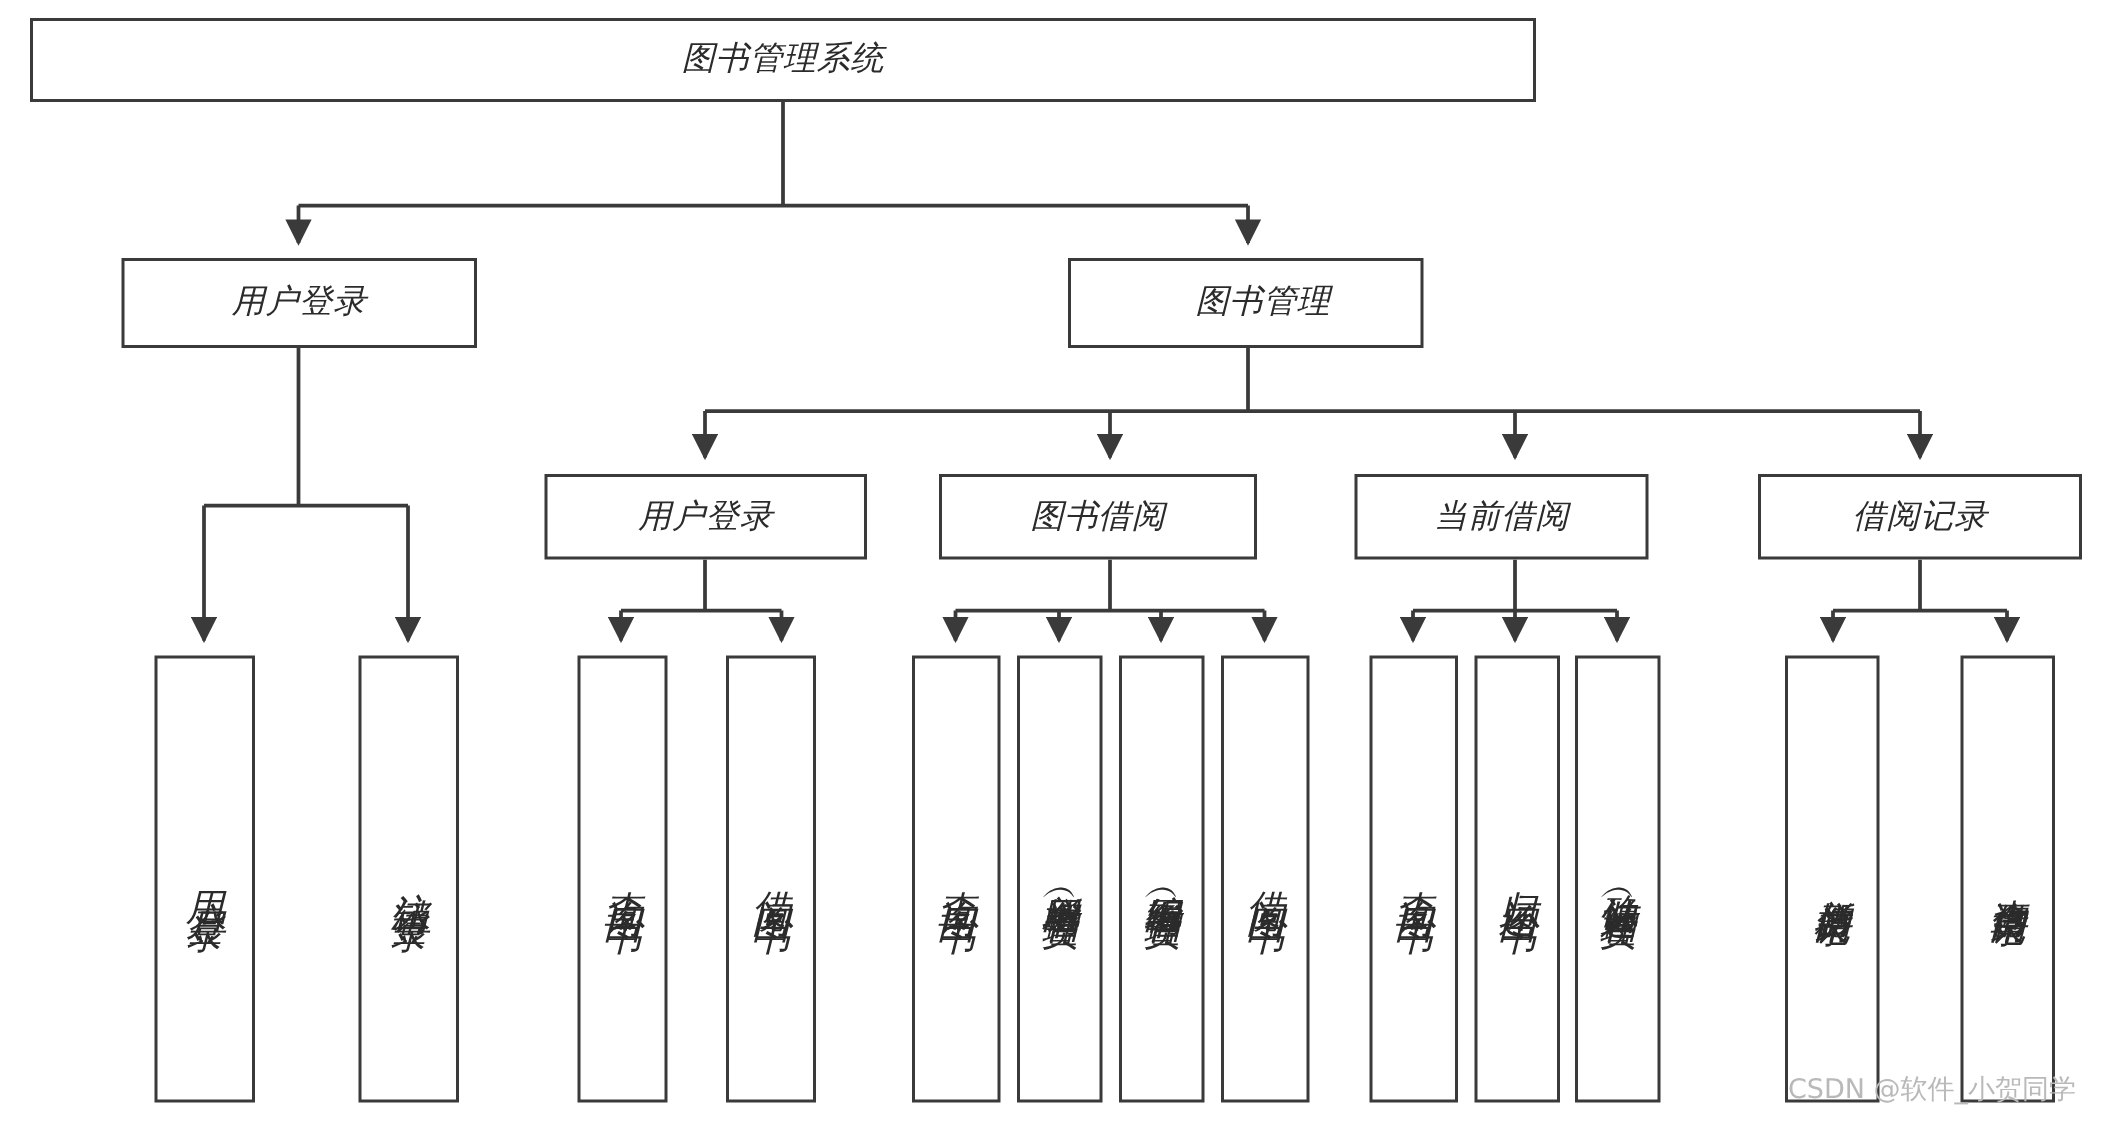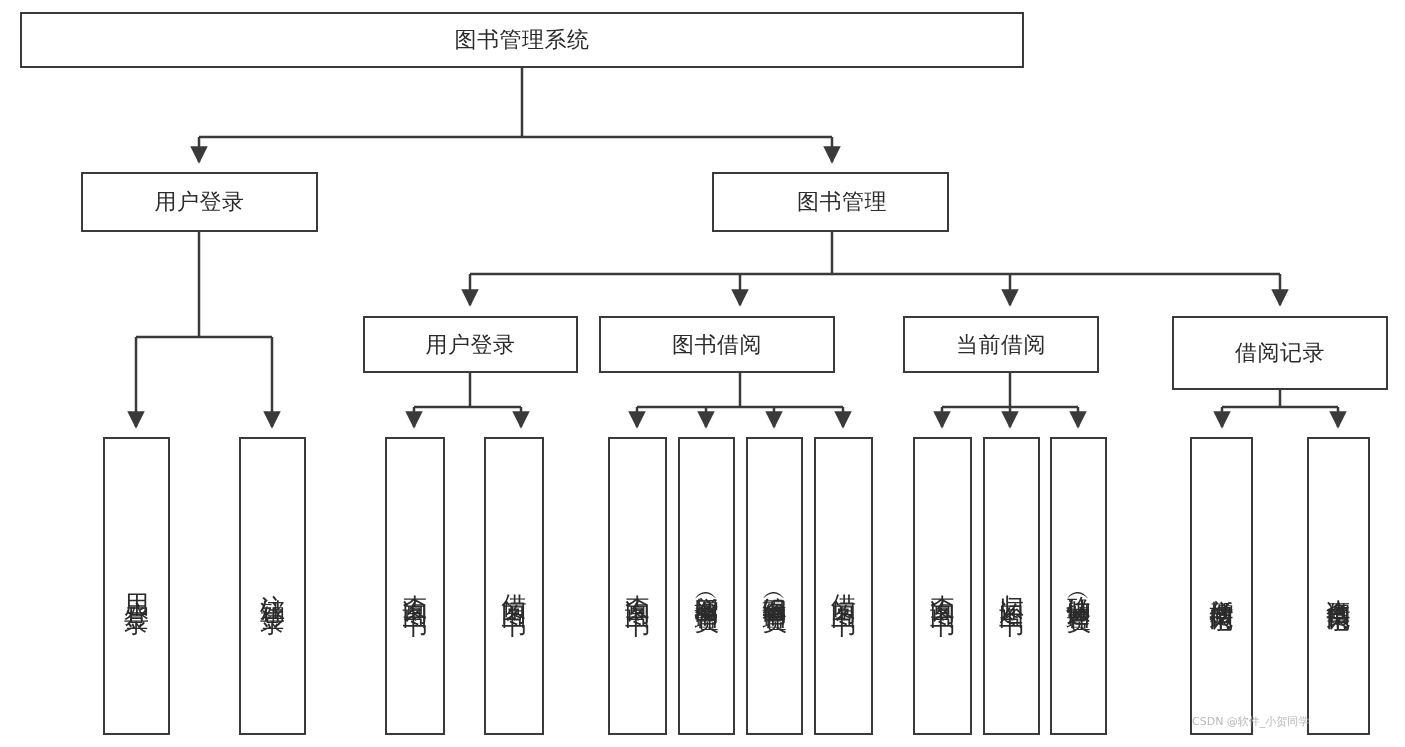--- a/index.html
+++ b/index.html
@@ -24,20 +24,21 @@
   }
   .node {
     position: absolute;
     box-sizing: border-box;
     background: #ffffff;
     border: 2.5px solid #3a3a3a;
     display: flex;
     align-items: center;
     justify-content: center;
     color: #2b2b2b;
+    font-style: italic;
   }
   .node .lbl {
     display: block;
     line-height: 1.06;
     text-align: center;
     white-space: pre;
   }
   .node.horiz .lbl {
     font-size: 22px;
     letter-spacing: 0.5px;
@@ -54,21 +55,21 @@
     line-height: 1;
   }
   .node.vert.tight .lbl {
     letter-spacing: 2px;
     font-size: 24px;
   }
   #watermark {
     position: absolute;
     left: 1192px;
     top: 714px;
-    font-size: 11px;
+    font-size: 18px;
     color: #b9b9b9;
     white-space: nowrap;
     font-family: "DejaVu Sans", "Liberation Sans", sans-serif;
     text-align: right;
   }
 </style>
 </head>
 <body>
 
 <div id="canvas">
@@ -130,27 +131,27 @@
   <div class="node horiz" style="left:81px; top:172px; width:237px; height:60px;">
     <span class="lbl">用户登录</span>
   </div>
   <div class="node horiz" style="left:712px; top:172px; width:237px; height:60px;padding-left:23px;">
     <span class="lbl">图书管理</span>
   </div>
 
   <div class="node horiz" style="left:363px; top:316px; width:215px; height:57px;">
     <span class="lbl">用户登录</span>
   </div>
-  <div class="node horiz" style="left:599px; top:316px; width:236px; height:57px;">
+  <div class="node horiz" style="left:626px; top:316px; width:212px; height:57px;">
     <span class="lbl">图书借阅</span>
   </div>
   <div class="node horiz" style="left:903px; top:316px; width:196px; height:57px;">
     <span class="lbl">当前借阅</span>
   </div>
-  <div class="node horiz" style="left:1172px; top:316px; width:216px; height:74px;">
+  <div class="node horiz" style="left:1172px; top:316px; width:216px; height:57px;">
     <span class="lbl">借阅记录</span>
   </div>
 
   <div class="node vert" style="left:103px; top:437px; width:67px; height:298px;">
     <span class="lbl">用户登录</span>
   </div>
   <div class="node vert" style="left:239px; top:437px; width:67px; height:298px;">
     <span class="lbl">注销登录</span>
   </div>
 

